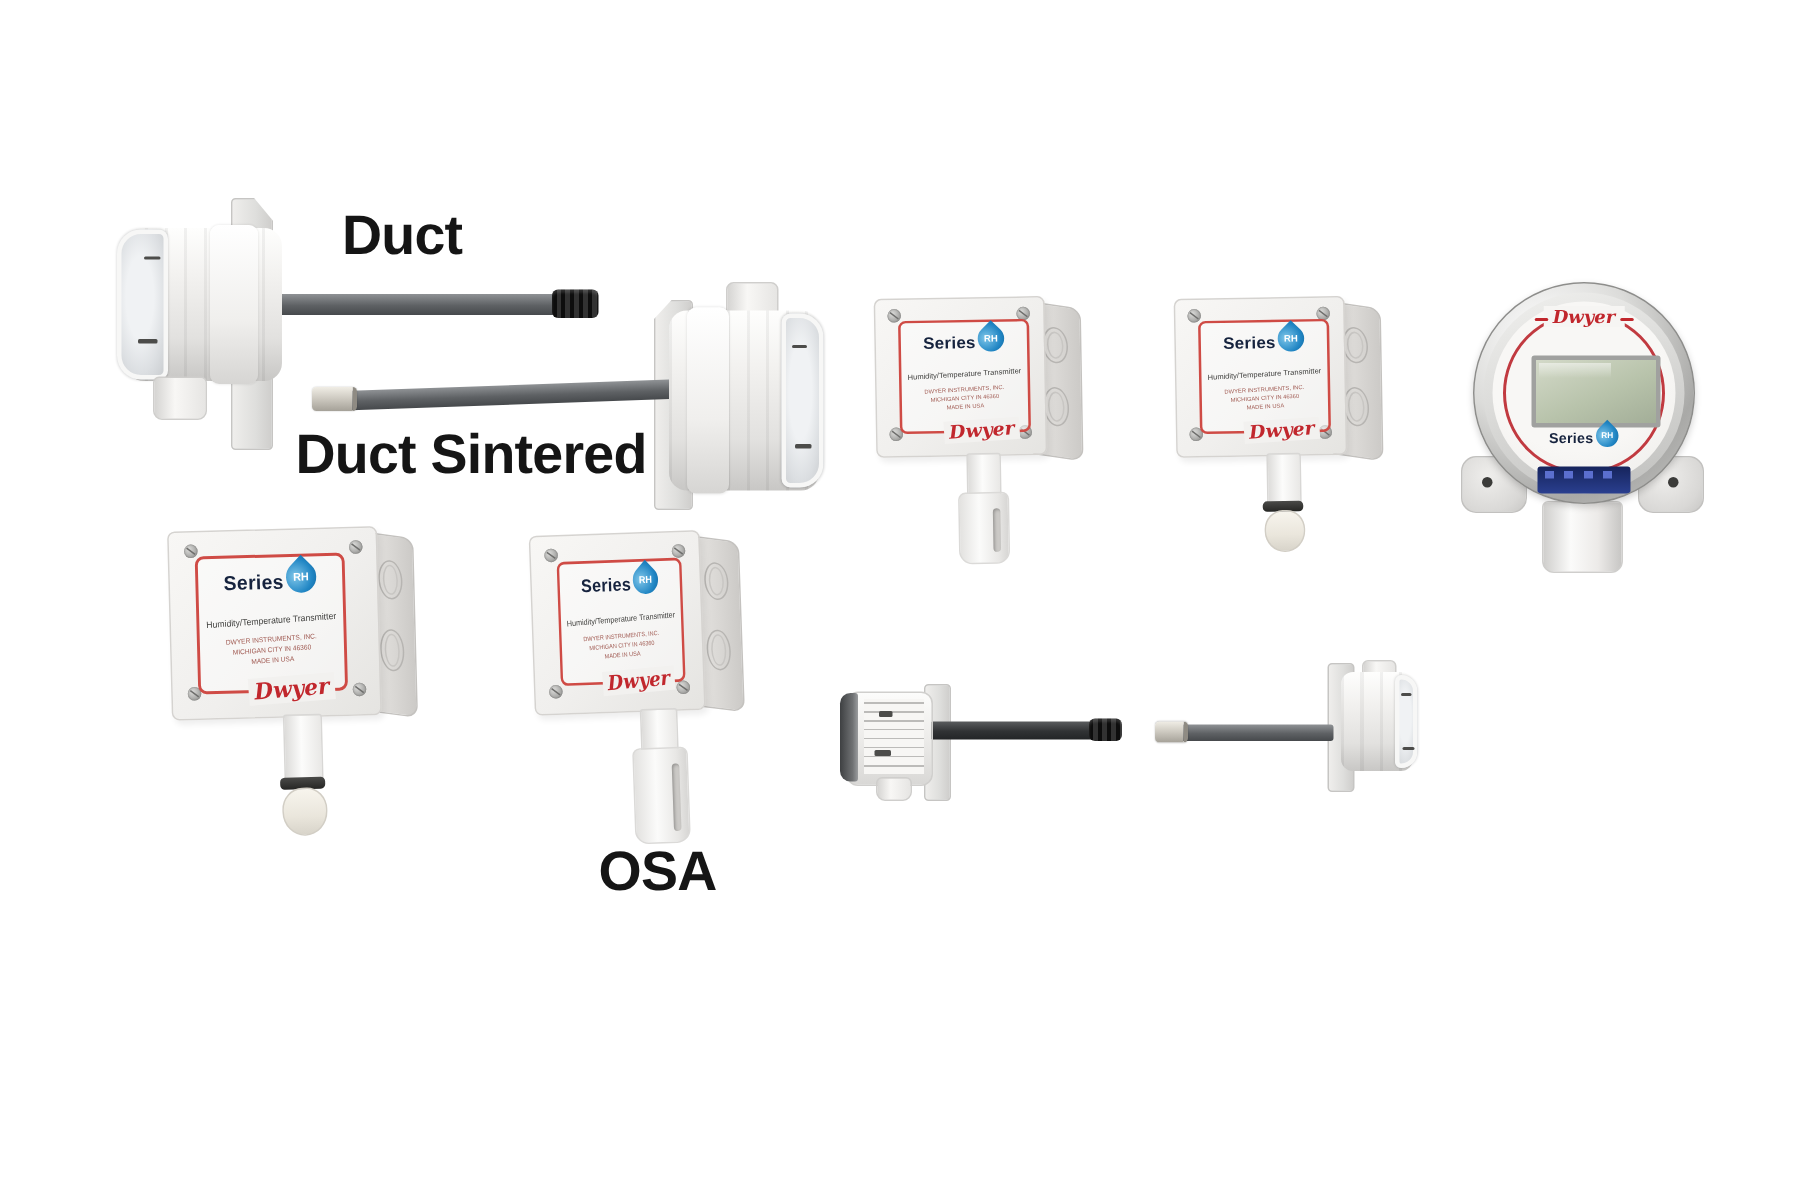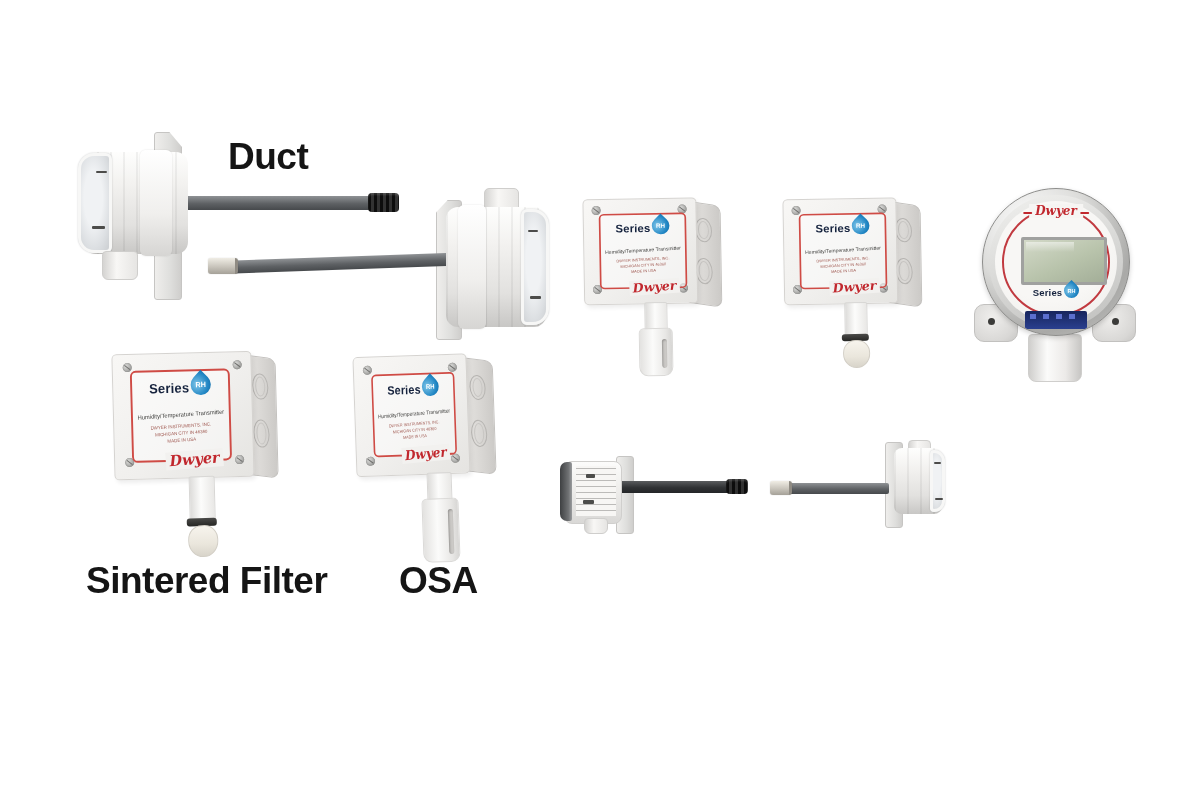--- a/index.html
+++ b/index.html
@@ -130,21 +130,21 @@
   .ghole { position:absolute; width:7px; height:7px; border-radius:50%; background:#3b3b39; }
   .gpipe { position:absolute; border-radius:4px 4px 8px 8px; border:1px solid #cfcecc;
     background:linear-gradient(90deg,#cfcecc,#fbfbfa 35%,#eceae8 70%,#c7c6c4); }
 </style>
 </head>
 <body>
 
 <div class="stage">
 
   <div class="ann" style="left:228px; top:136px;">Duct</div>
-  <div class="ann" style="left:86px; top:560px;">Sintered Filter</div>
+  <div class="ann" style="left:197px; top:282px;">Duct Sintered</div>
   <div class="ann" style="left:399px; top:560px;">OSA</div>
 
   <div class="abs" style="left:0; top:0;">
     <div class="flange" style="left:154px; top:132px; width:26px; height:166px; clip-path:polygon(0 0,55% 0,100% 9%,100% 100%,0 100%);"></div>
     <div class="probe" style="left:186px; top:196px; width:184px; height:14px;"></div>
     <div class="tip-ribbed" style="left:368px; top:193px; width:31px; height:19px;"></div>
     <div class="head-body" style="left:84px; top:152px; width:104px; height:102px;">
       <div class="head-ridges"></div>
     </div>
     <div class="head-collar" style="left:140px; top:150px; width:32px; height:106px;"></div>

